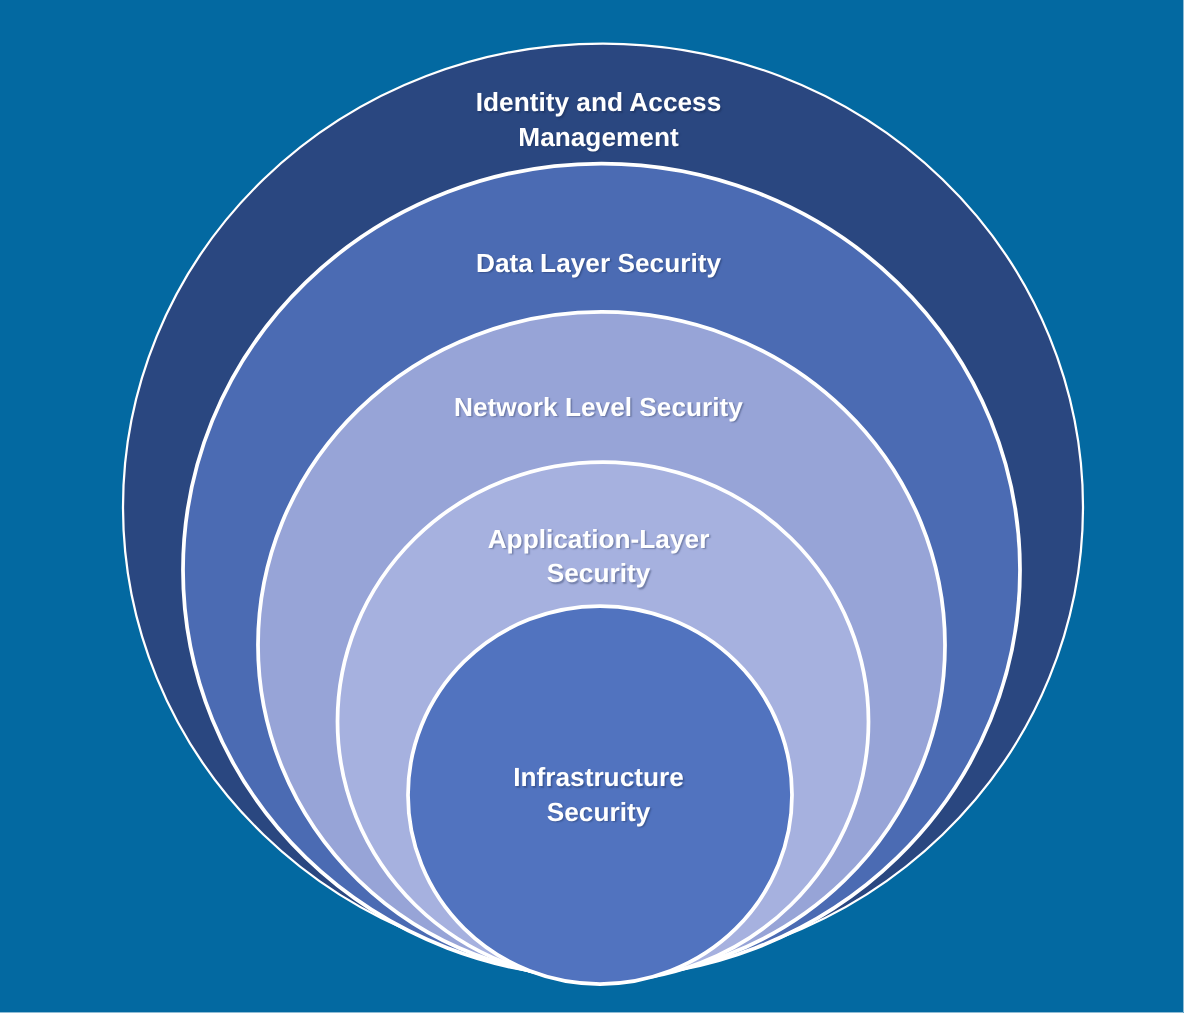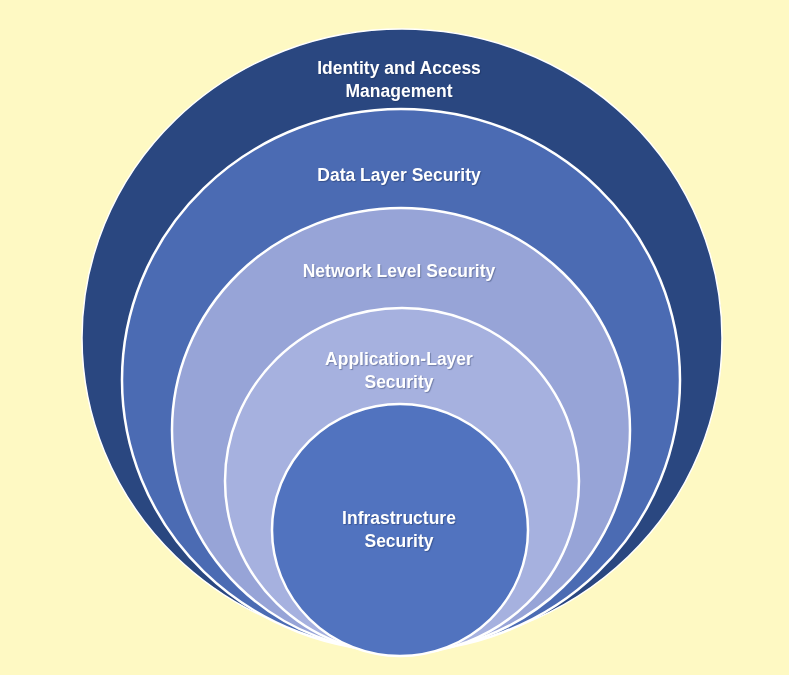--- a/index.html
+++ b/index.html
@@ -8,21 +8,21 @@
     width: 789px;
     height: 675px;
     background: #ffffff;
     overflow: hidden;
     font-family: "Liberation Sans", sans-serif;
   }
   .stage {
     position: relative;
     width: 789px;
     height: 675px;
-    background: #fef9c3;
+    background: #0369a1;
   }
   svg { display: block; }
   .ring {
     stroke: #ffffff;
     stroke-width: 2.5;
   }
   .ring-outer {
     stroke: #ffffff;
     stroke-width: 1.5;
   }

